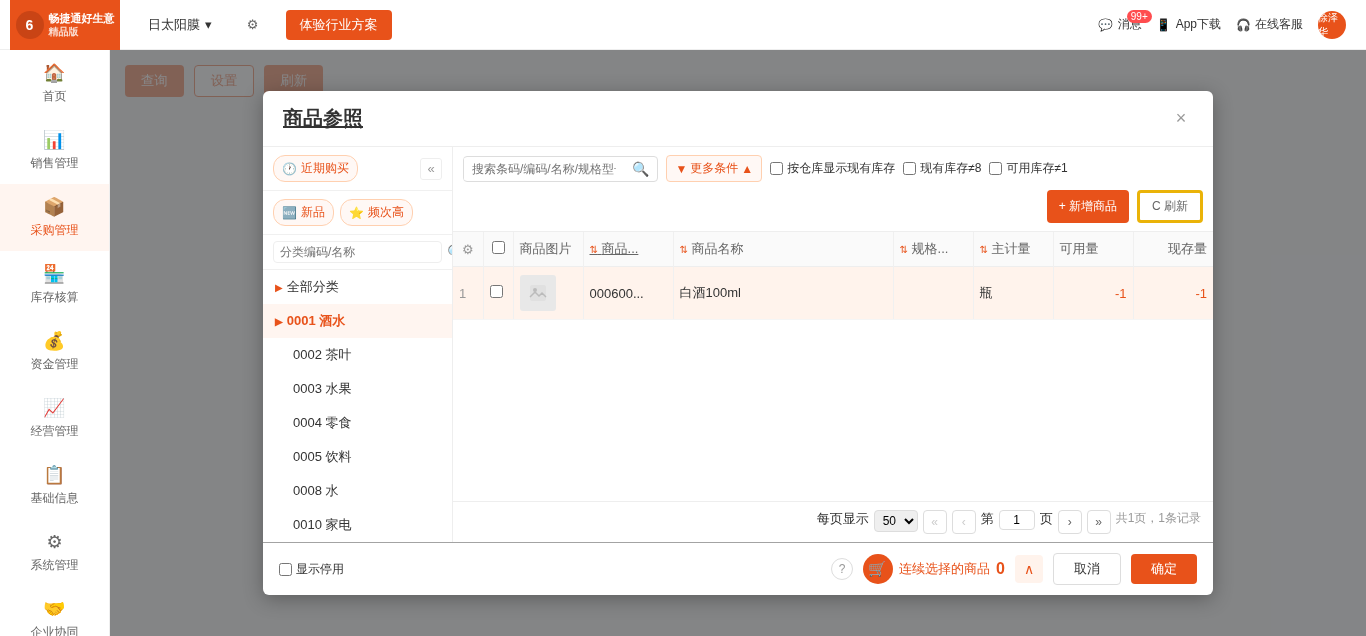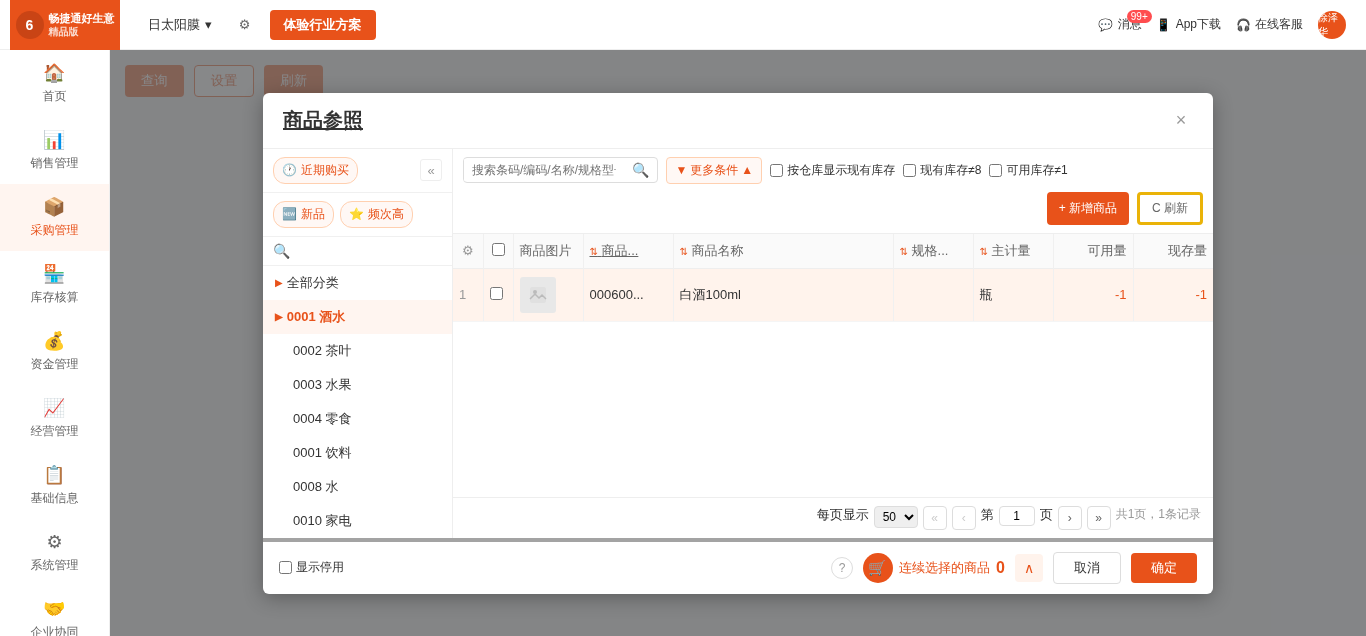--- a/index.html
+++ b/index.html
@@ -39,21 +39,21 @@
       color: #fff;
       font-size: 14px;
       margin-right: 5px;
     }
     .logo-text { font-size: 11px; line-height: 1.3; }
     .nav-middle {
       flex: 1;
       display: flex;
       align-items: center;
       padding-left: 20px;
-      gap: 10px;
+      gap: 18px;
     }
     .store-selector {
       display: flex;
       align-items: center;
       gap: 5px;
       color: #333;
       cursor: pointer;
       padding: 4px 8px;
       border-radius: 4px;
     }
@@ -68,21 +68,20 @@
       border-radius: 4px;
     }
     .trial-btn {
       background: #e8521a;
       color: #fff;
       border: none;
       padding: 6px 14px;
       border-radius: 4px;
       cursor: pointer;
       font-size: 13px;
-      font-weight: bold;
     }
     .nav-right {
       display: flex;
       align-items: center;
       gap: 15px;
       padding-right: 10px;
     }
     .nav-right-item {
       display: flex;
       align-items: center;
@@ -431,21 +430,21 @@
     .th-settings {
       width: 30px;
       text-align: center;
     }
     .th-checkbox { width: 30px; text-align: center; }
     .th-img { width: 70px; }
     .th-code { width: 90px; text-decoration: underline; }
     .th-name { min-width: 120px; }
     .th-spec { width: 80px; }
     .th-unit { width: 80px; }
-    .th-avail { width: 80px; text-align: right; font-family: Liberation Serif, serif; }
+    .th-avail { width: 80px; text-align: left; font-family: Liberation Serif, serif; }
     .th-stock { width: 80px; text-align: right; }
     .td-num { text-align: right; color: #e8521a; }
     .td-neg { color: #e8521a; }
     .sort-icon { color: #e8521a; font-size: 10px; cursor: pointer; }
     .settings-icon { color: #999; cursor: pointer; }
     .row-num { color: #999; }
     .prod-img-placeholder {
       width: 36px;
       height: 36px;
       background: #e8e8e8;
@@ -492,21 +491,21 @@
       border: 1px solid #ddd;
       border-radius: 4px;
       text-align: center;
       padding: 2px 4px;
       font-size: 12px;
     }
     .page-info { color: #999; font-size: 12px; }
 
     
     .modal-footer {
-      border-top: 4px solid #a3a3a3;
+      border-top: 1px solid #a3a3a3;
       padding: 10px 16px;
       display: flex;
       align-items: center;
       gap: 4px;
       flex-shrink: 0;
     }
     .show-disabled {
       display: flex;
       align-items: center;
       gap: 4px;
@@ -710,20 +709,21 @@
               <div class="cat-quick-btn">
                 <span>🆕</span>
                 <span>新品</span>
               </div>
               <div class="cat-quick-btn">
                 <span>⭐</span>
                 <span>频次高</span>
               </div>
             </div>
             <div class="cat-search">
+              <input type="text" placeholder="分类编码/名称" style="">
               <span class="cat-search-icon">🔍</span>
             </div>
             <div class="cat-list">
               <div class="cat-item">
                 <span class="arrow">▶</span>
                 <span>全部分类</span>
               </div>
               <div class="cat-item active">
                 <span class="arrow">▶</span>
                 <span>0001 酒水</span>
@@ -735,21 +735,21 @@
               <div class="cat-item">
                 <span style="width:14px;display:inline-block"></span>
                 <span>0003 水果</span>
               </div>
               <div class="cat-item">
                 <span style="width:14px;display:inline-block"></span>
                 <span>0004 零食</span>
               </div>
               <div class="cat-item">
                 <span style="width:14px;display:inline-block"></span>
-                <span>0001 饮料</span>
+                <span>0005 饮料</span>
               </div>
               <div class="cat-item">
                 <span style="width:14px;display:inline-block"></span>
                 <span>0008 水</span>
               </div>
               <div class="cat-item">
                 <span style="width:14px;display:inline-block"></span>
                 <span>0010 家电</span>
               </div>
             </div>

